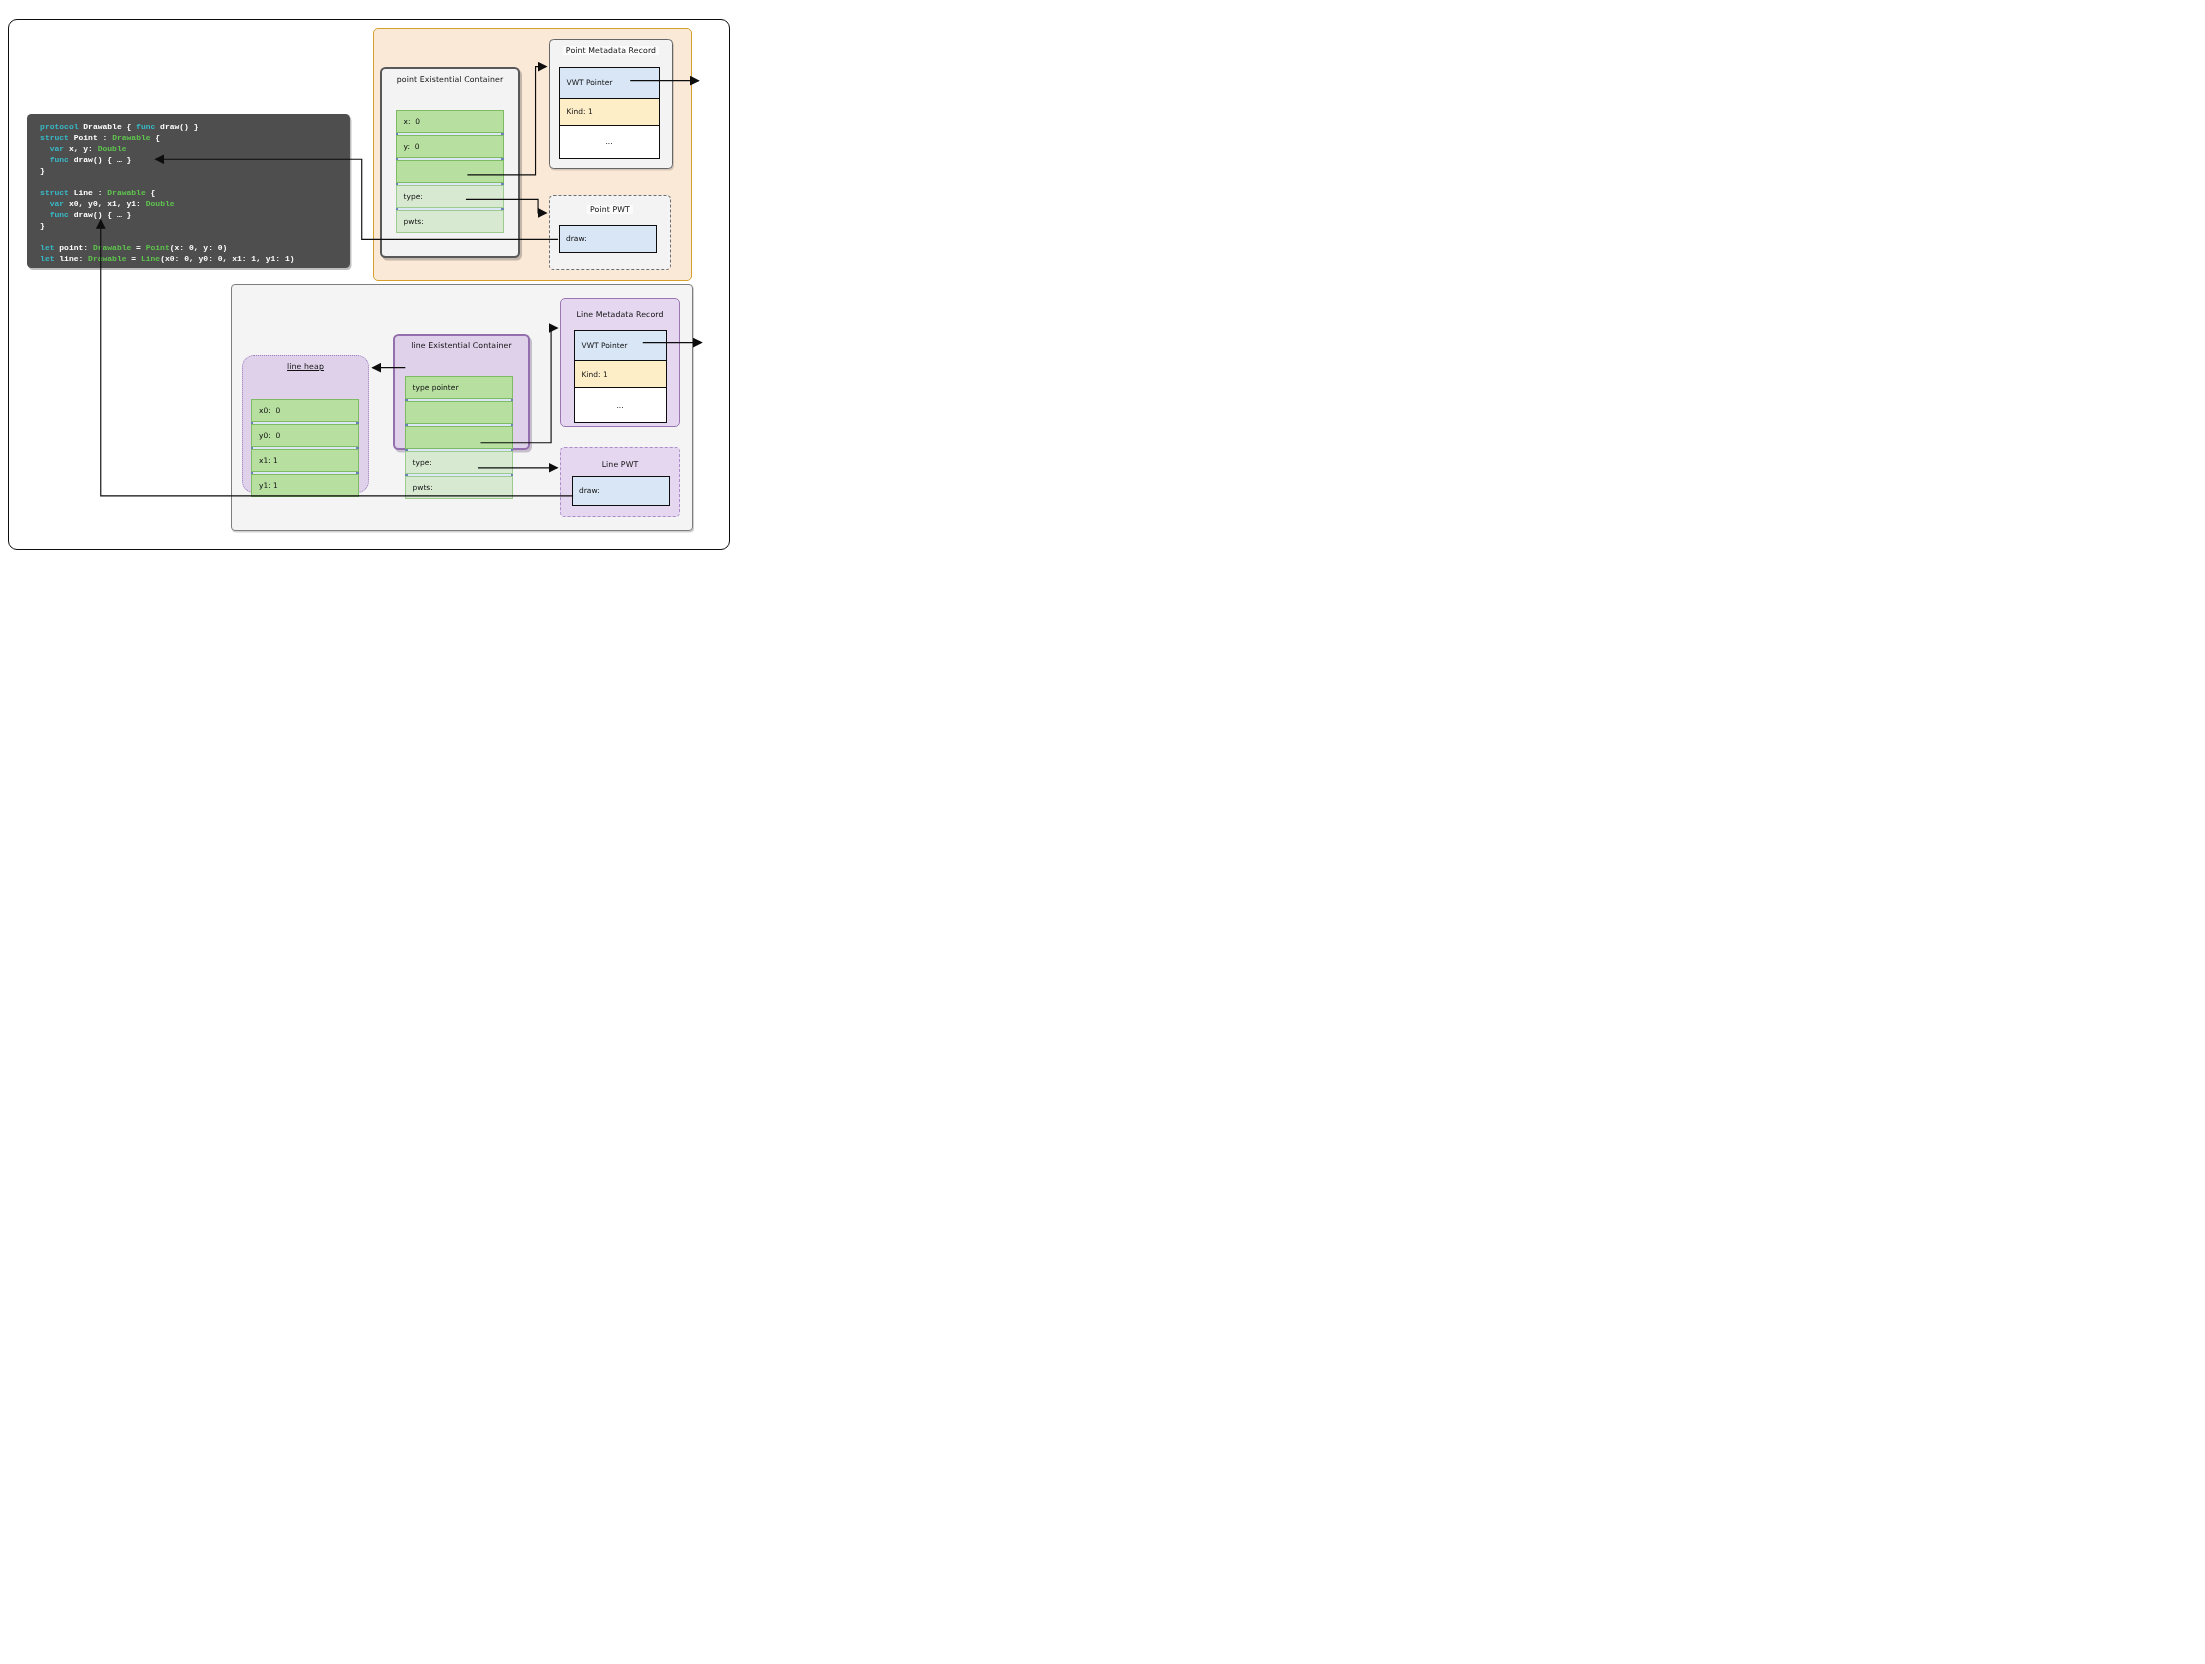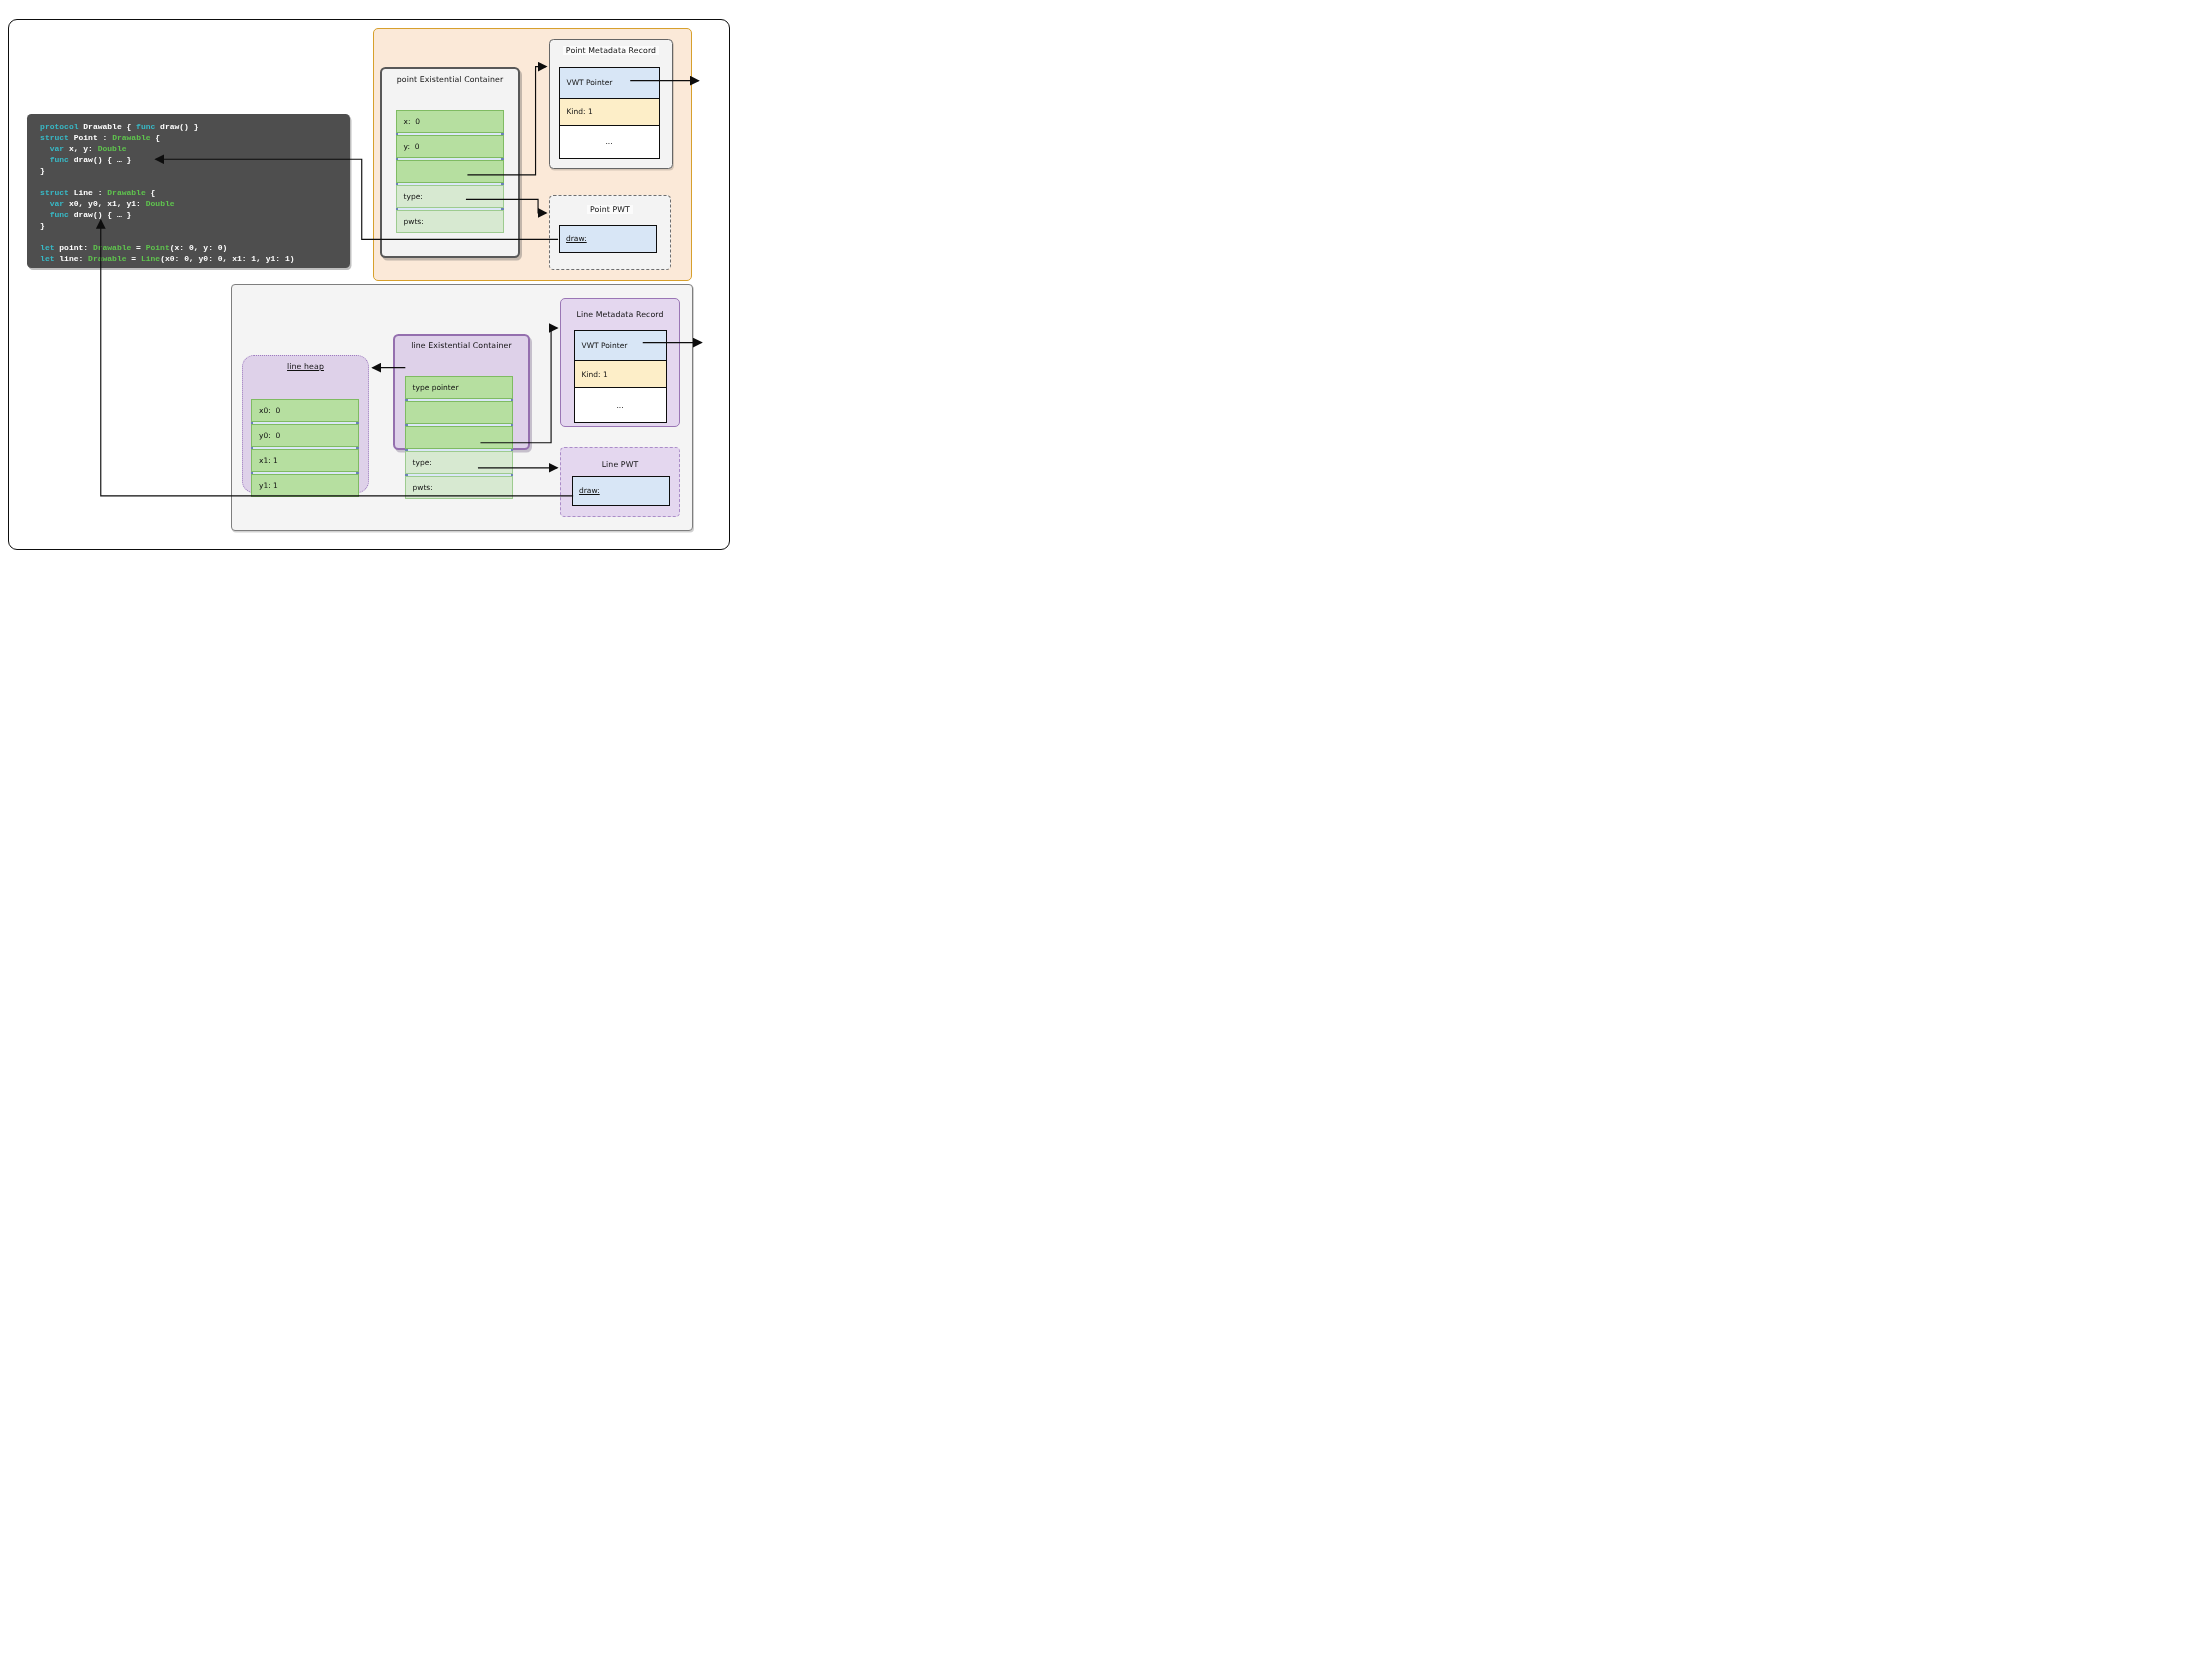--- a/index.html
+++ b/index.html
@@ -101,21 +101,21 @@
     padding-left:7px;font-size:7.5px;border-bottom:1px solid #0d0d0d;white-space:pre;
   }
   .trow:last-child{border-bottom:none;}
   .blue{background:var(--blue_fill);}
   .yellow{background:var(--yellow_fill);}
   .white{background:#ffffff;justify-content:center;padding-left:0;}
   
   .draw-cell{
     position:absolute;box-sizing:border-box;background:var(--blue_fill);
     border:1.3px solid #0d0d0d;display:flex;align-items:center;
-    padding-left:6.5px;font-size:7.5px;white-space:pre;text-decoration:underline;
+    padding-left:6.5px;font-size:7.5px;white-space:pre;
   }
   
   svg.wires{left:0;top:0;pointer-events:none;}
   .wire{fill:none;stroke:#0d0d0d;stroke-width:2.3px;}
 </style>
 </head>
 <body style="--keyword: #38b9c6; --type: #5fc44e; --plain: #ffffff; --code_bg: #4e4e4e; --orange_border: #d7a02c; --orange_fill: #fbe9d8; --green_fill: #b6dfa0; --pale_fill: #d7e9d1; --blue_fill: #d8e6f6; --yellow_fill: #fdeec8; --purple_fill: #ded1e9;">
 
 <div class="abs page-frame"></div>
 

